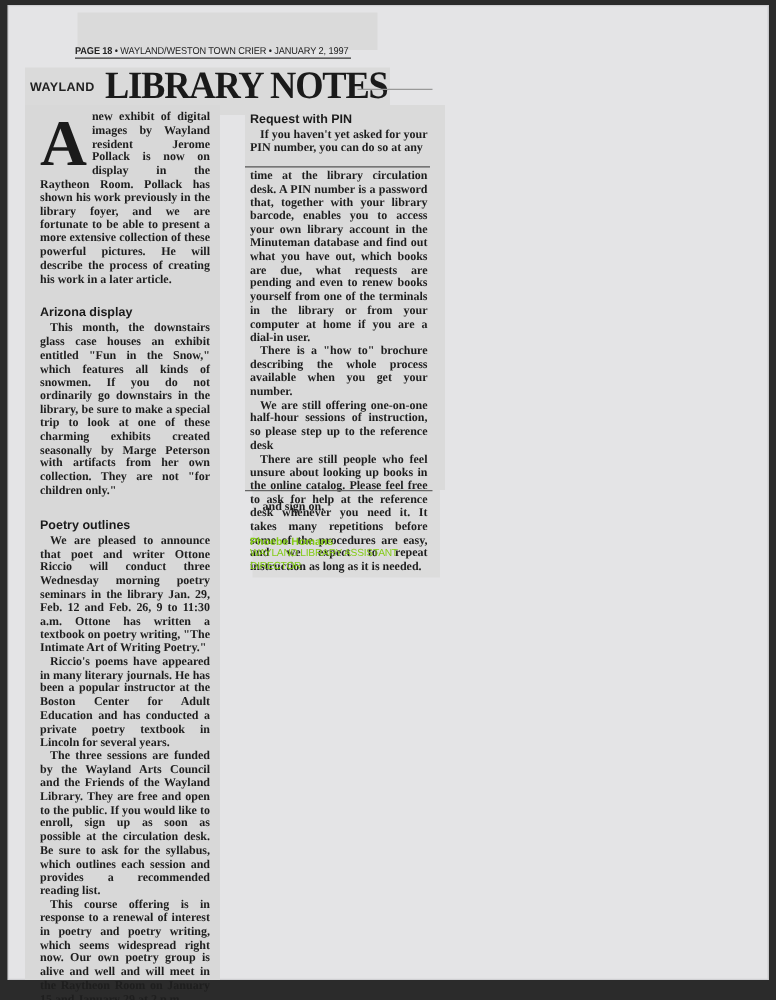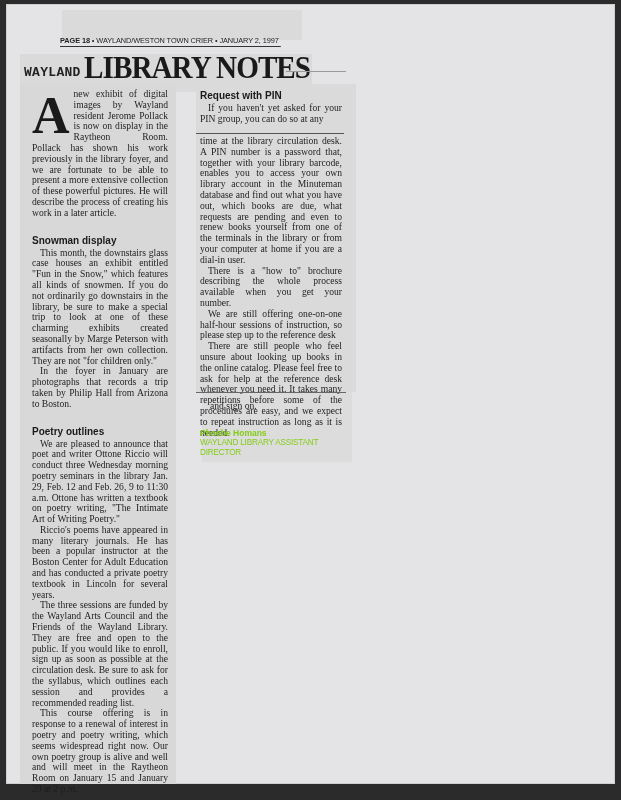--- a/index.html
+++ b/index.html
@@ -25,32 +25,32 @@
 
     .folio {
       position:absolute; left:60px; top:36px; width:240px;
       font-family:"Liberation Sans", sans-serif; font-size:8px; letter-spacing:-0.1px;
       color:#222; border-bottom:1px solid #333; padding-bottom:1px; white-space:nowrap;
       transform:scaleX(0.92); transform-origin:left;
     }
     .folio b { font-weight:700; }
     .kicker {
       position:absolute; left:24px; top:65px;
-      font-family:Liberation Mono, monospace; font-weight:700; font-size:13px; color:#222;
+      font-family:Liberation Sans, sans-serif; font-weight:700; font-size:10px; color:#222;
       letter-spacing:0.3px;
     }
     .masthead {
       position:absolute; left:84px; top:50px;
       font-family:"Liberation Serif", serif; font-weight:700; font-size:31px; color:#1a1a1a;
       letter-spacing:-1px; transform:scaleX(0.94); transform-origin:left; white-space:nowrap;
     }
     .rule-head { position:absolute; left:286px; top:71px; width:60px; height:1px; background:#999; }
 
     .col { position:absolute; font-size:9.6px; line-height:10.8px; color:#1e1e1e; }
-    .col p { margin:0; text-indent:8px; text-align:justify; hyphens:auto; }
+    .col p { margin:0; text-indent:8px; text-align:justify; hyphens:auto;font-weight:bold; }
     .col p.first { text-indent:0; }
     .col-left { left:32px; top:89px; width:136px; }
     .col-right-a { left:200px; top:90px; width:142px; }
     .col-right-b { left:200px; top:136px; width:142px; }
     .col-right-c { left:210px; top:401px; width:130px; }
 
     .subhead {
       font-family:"Liberation Sans", sans-serif; font-weight:700; font-size:10px;
       line-height:12px; color:#1a1a1a; margin:0 0 1px 0;
     }
@@ -89,37 +89,36 @@
 <div class="masthead">LIBRARY NOTES</div>
 <div class="rule-head"></div>
 
 <div class="col col-left">
   <div>
     <span class="dropcap">A</span>
     <p class="first">new exhibit of digital images by Wayland resident Jerome Pollack is now on display in the Raytheon Room. Pollack has shown his work previously in the library foyer, and we are fortunate to be able to present a more extensive collection of these powerful pictures. He will describe the process of creating his work in a later article.</p>
   </div>
   <div class="gap"></div>
   <div>
-    <div class="subhead">Snowman display</div>
+    <div class="subhead">Arizona display</div>
     <p>This month, the downstairs glass case houses an exhibit entitled "Fun in the Snow," which features all kinds of snowmen. If you do not ordinarily go downstairs in the library, be sure to make a special trip to look at one of these charming exhibits created seasonally by Marge Peterson with artifacts from her own collection. They are not "for children only."</p>
-    <p>In the foyer in January are photographs that records a trip taken by Philip Hall from Arizona to Boston.</p>
   </div>
   <div class="gap"></div>
   <div>
     <div class="subhead">Poetry outlines</div>
     <p>We are pleased to announce that poet and writer Ottone Riccio will conduct three Wednesday morning poetry seminars in the library Jan. 29, Feb. 12 and Feb. 26, 9 to 11:30 a.m. Ottone has written a textbook on poetry writing, "The Intimate Art of Writing Poetry."</p>
     <p>Riccio's poems have appeared in many literary journals. He has been a popular instructor at the Boston Center for Adult Education and has conducted a private poetry textbook in Lincoln for several years.</p>
     <p>The three sessions are funded by the Wayland Arts Council and the Friends of the Wayland Library. They are free and open to the public. If you would like to enroll, sign up as soon as possible at the circulation desk. Be sure to ask for the syllabus, which outlines each session and provides a recommended reading list.</p>
     <p>This course offering is in response to a renewal of interest in poetry and poetry writing, which seems widespread right now. Our own poetry group is alive and well and will meet in the Raytheon Room on January 15 and January 29 at 2 p.m.</p>
   </div>
 </div>
 
 <div class="col col-right-a">
   <div class="subhead">Request with PIN</div>
-  <p>If you haven't yet asked for your PIN group, you can do so at any</p>
+  <p>If you haven't yet asked for your PIN number, you can do so at any</p>
 </div>
 <div class="divider-right"></div>
 <div class="col col-right-b">
   <p class="first">time at the library circulation desk. A PIN number is a password that, together with your library barcode, enables you to access your own library account in the Minuteman database and find out what you have out, which books are due, what requests are pending and even to renew books yourself from one of the terminals in the library or from your computer at home if you are a dial-in user.</p>
   <p>There is a "how to" brochure describing the whole process available when you get your number.</p>
   <p>We are still offering one-on-one half-hour sessions of instruction, so please step up to the reference desk</p>
   <p>There are still people who feel unsure about looking up books in the online catalog. Please feel free to ask for help at the reference desk whenever you need it. It takes many repetitions before some of the procedures are easy, and we expect to repeat instruction as long as it is needed.</p>
 </div>
 <div class="divider-right2"></div>
 <div class="col col-right-c">

